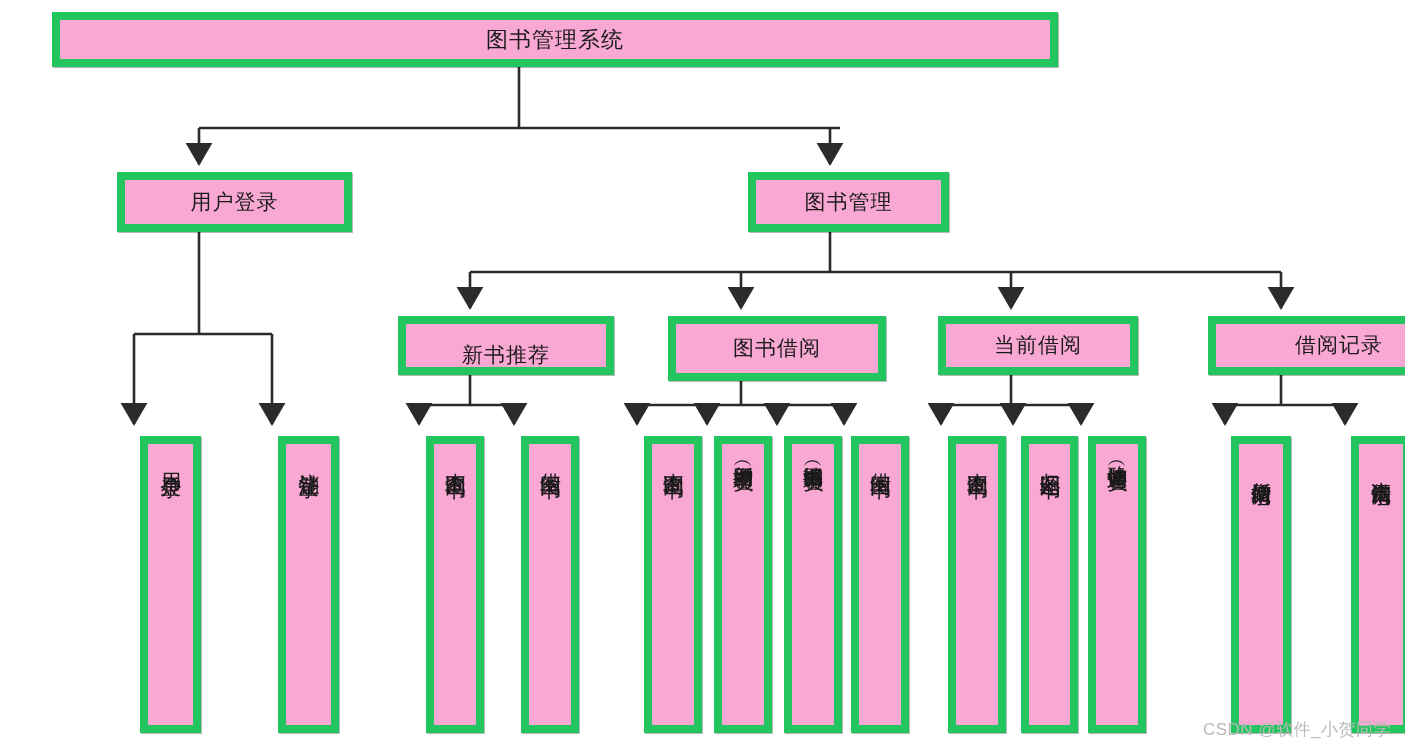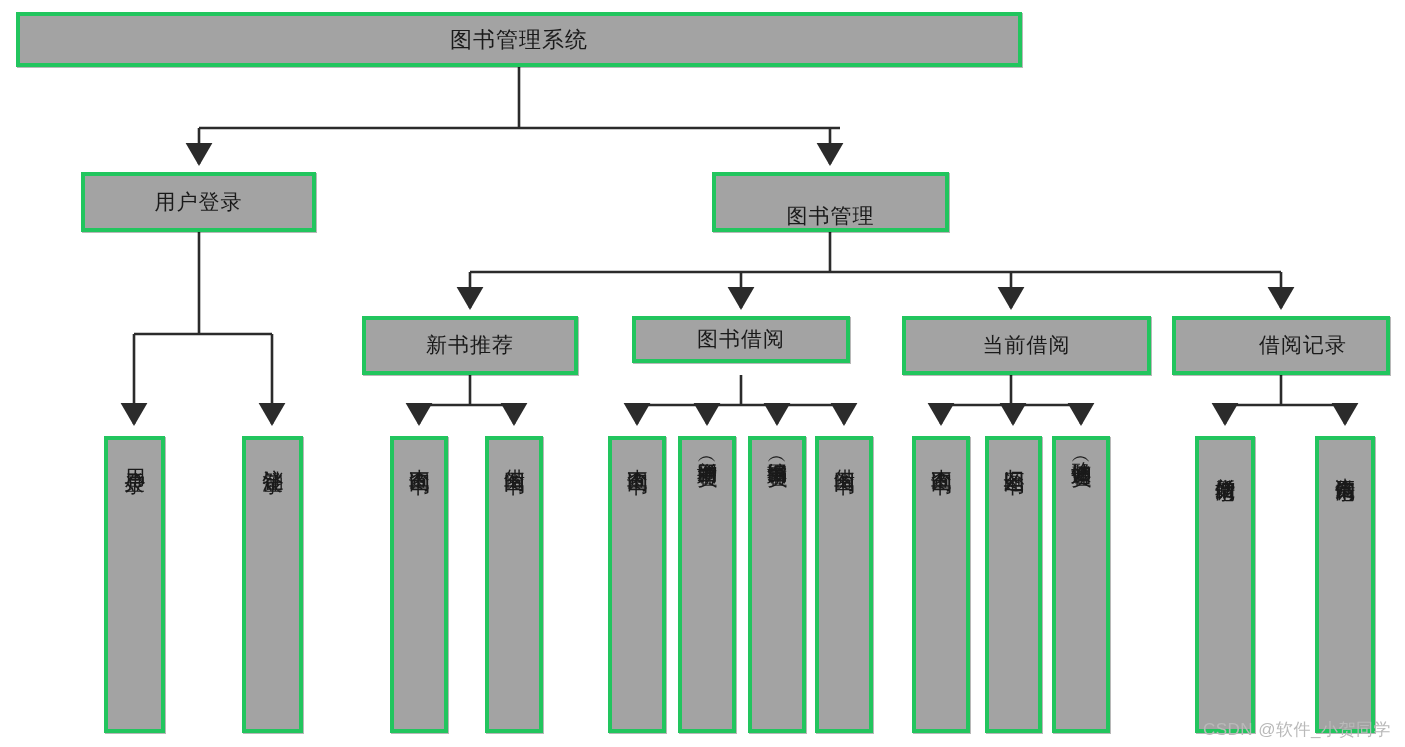--- a/index.html
+++ b/index.html
@@ -19,27 +19,28 @@
     position: absolute;
     left: 0;
     top: 0;
     width: 1405px;
     height: 747px;
     pointer-events: none;
   }
   .node {
     position: absolute;
     box-sizing: border-box;
-    border: 4px solid #22c55e;
-    background: #a3a3a3;
+    border: 8px solid #22c55e;
+    background: #f9a8d4;
     display: flex;
     align-items: center;
     justify-content: center;
     color: #1a1a1a;
     box-shadow: 1px 1px 0 rgba(0,0,0,0.28);
+    margin-left: 36px;
   }
   .node .label {
     font-size: 21px;
     line-height: 1.15;
     letter-spacing: 1px;
     white-space: nowrap;
   }
   .node.root .label { font-size: 22px; }
   .node.branch .label { font-size: 21px; }
 
@@ -129,31 +130,31 @@
     </g>
   </svg>
 
   <div class="node root" style="left:16px; top:12px; width:1006px; height:55px;">
     <span class="label">图书管理系统</span>
   </div>
 
   <div class="node branch" style="left:81px; top:172px; width:235px; height:60px;">
     <span class="label">用户登录</span>
   </div>
-  <div class="node branch" style="left:712px; top:172px; width:237px; height:60px;align-items:flex-end;">
+  <div class="node branch" style="left:712px; top:172px; width:201px; height:60px;">
     <span class="label">图书管理</span>
   </div>
 
-  <div class="node branch" style="left:362px; top:316px; width:216px; height:59px;">
+  <div class="node branch" style="left:362px; top:316px; width:216px; height:59px;align-items:flex-end;">
     <span class="label">新书推荐</span>
   </div>
-  <div class="node branch" style="left:632px; top:316px; width:218px; height:47px;">
+  <div class="node branch" style="left:632px; top:316px; width:218px; height:65px;">
     <span class="label">图书借阅</span>
   </div>
-  <div class="node branch" style="left:902px; top:316px; width:249px; height:59px;">
+  <div class="node branch" style="left:902px; top:316px; width:200px; height:59px;">
     <span class="label">当前借阅</span>
   </div>
   <div class="node branch" style="left:1172px; top:316px; width:218px; height:59px;padding-left:44px;">
     <span class="label">借阅记录</span>
   </div>
 
   <div class="node leaf" style="left:104px; top:436px; width:61px; height:297px;">
     <span class="label">用户登录</span>
   </div>
   <div class="node leaf" style="left:242px; top:436px; width:61px; height:297px;">

